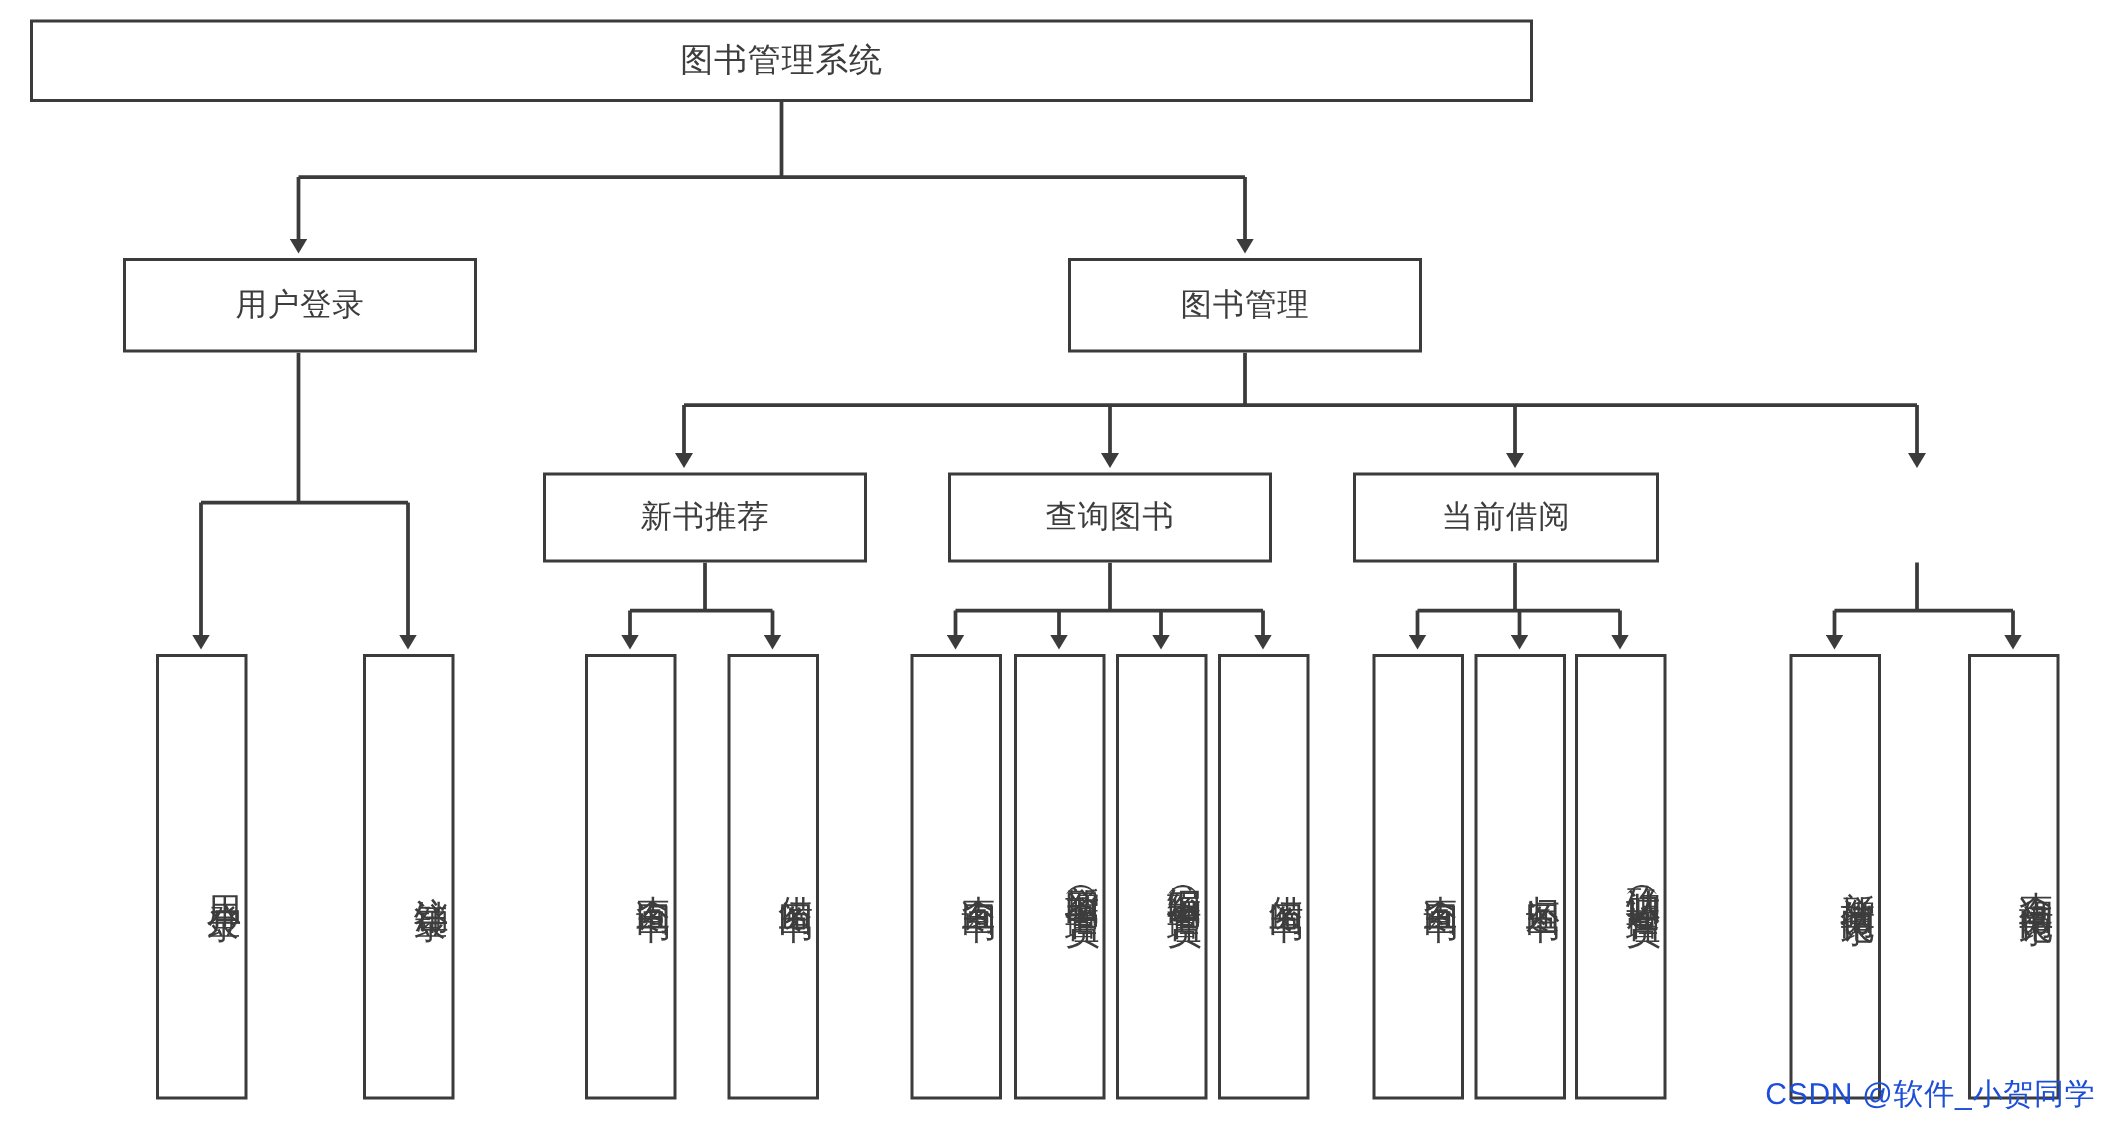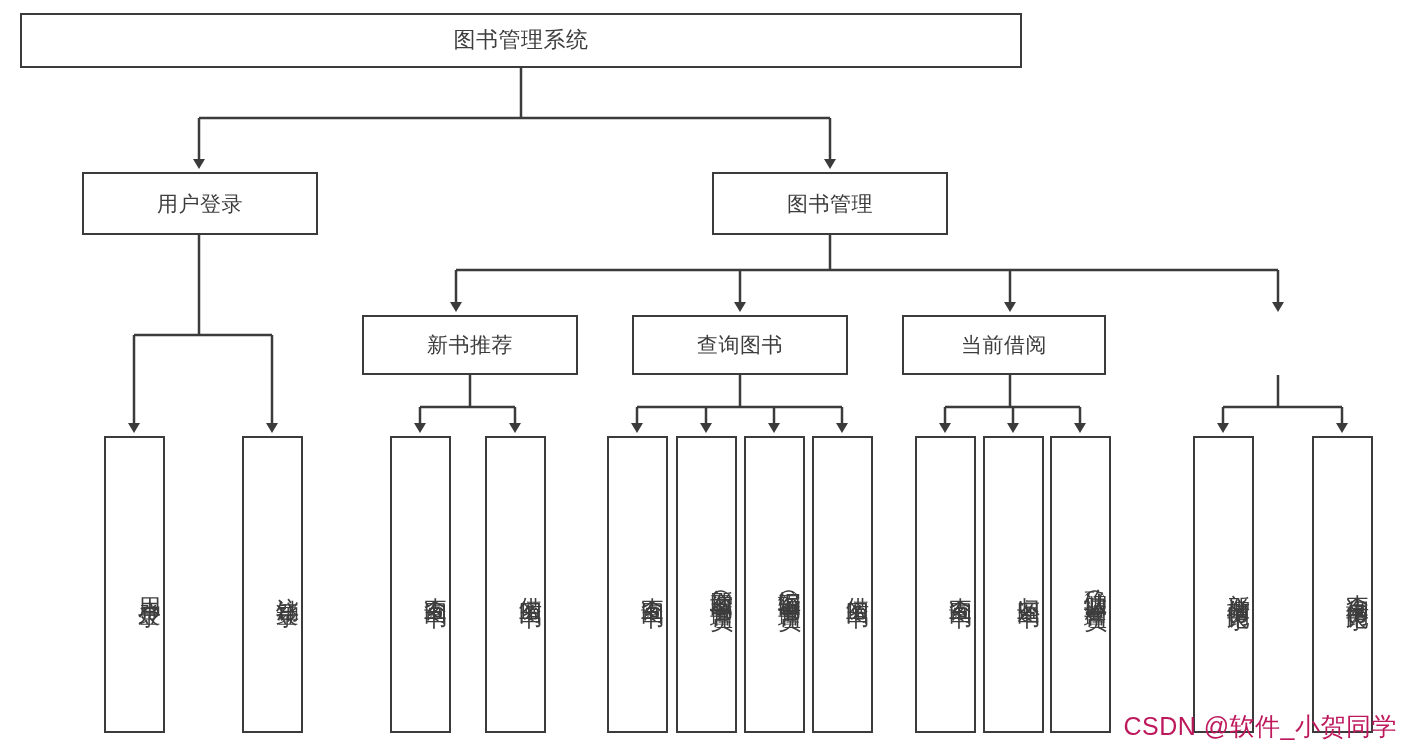--- a/index.html
+++ b/index.html
@@ -56,22 +56,22 @@
   }
   .node-v .vtext {
     writing-mode: vertical-rl;
     text-orientation: upright;
     white-space: nowrap;
   }
   #watermark {
     position: absolute;
     right: 8px;
     bottom: 4px;
-    font-size: 25px;
-    color: #be185d;
+    font-size: 20px;
+    color: #1d4ed8;
     letter-spacing: 0.5px;
     z-index: 3;
     white-space: nowrap;
   }
 </style>
 </head>
 <body>
 
 <div id="canvas">
 

